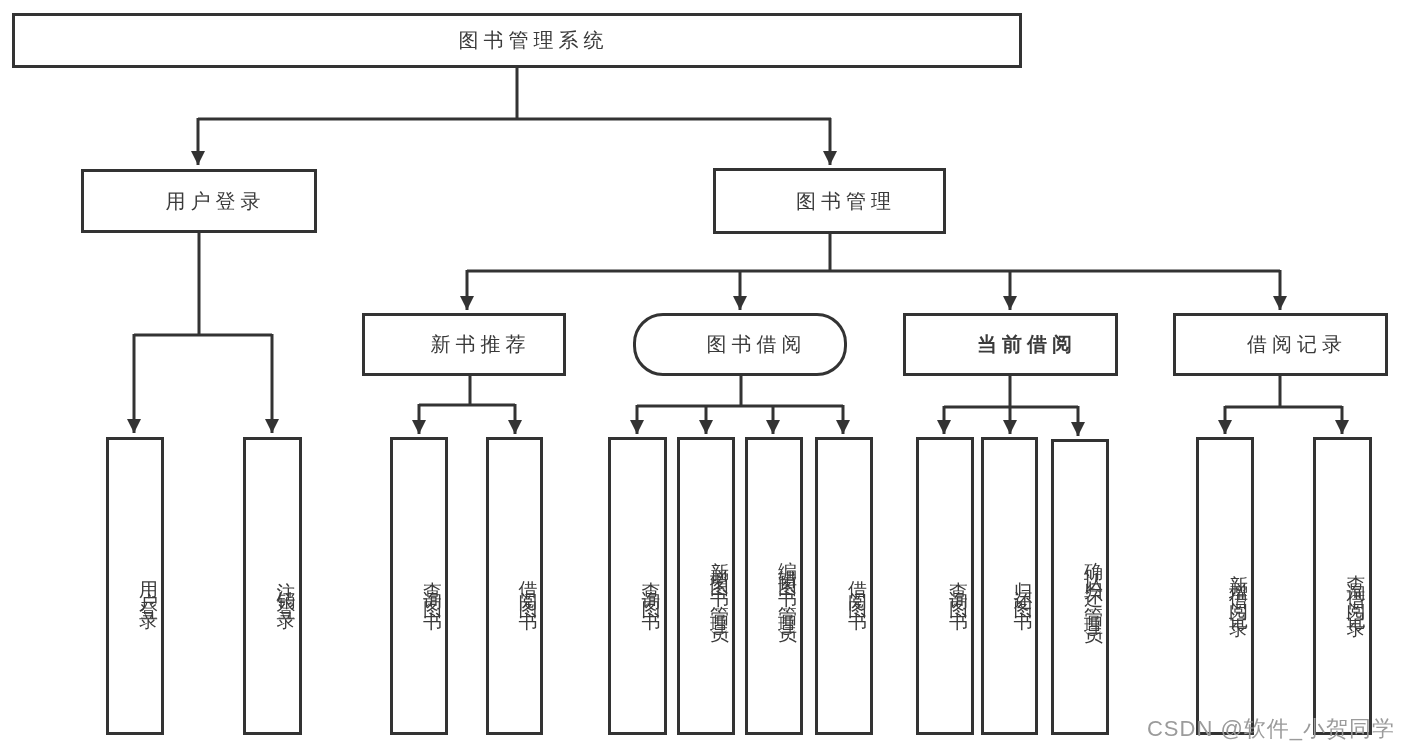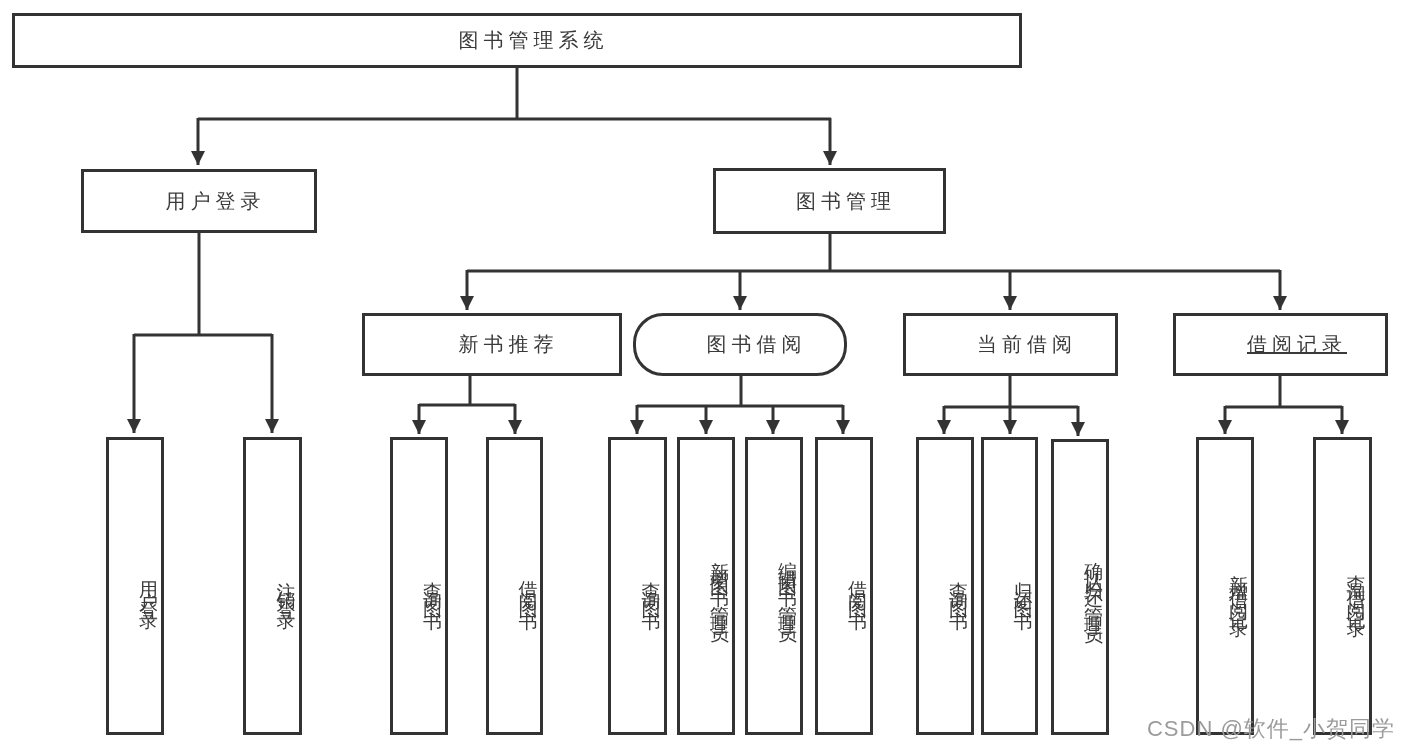--- a/index.html
+++ b/index.html
@@ -109,24 +109,24 @@
     <path class="wire" d="M1280,376 L1280,407 M1225,407 L1342,407"></path>
     <path class="wire" d="M1225,406 L1225,434" marker-end="url(#arrow)"></path>
     <path class="wire" d="M1342,406 L1342,434" marker-end="url(#arrow)"></path>
   </svg>
 
   <div class="node hnode" style="left:12px;top:13px;width:1010px;height:55px;">图书管理系统</div>
 
   <div class="node hnode" style="left:81px;top:169px;width:236px;height:64px;">用户登录</div>
   <div class="node hnode" style="left:713px;top:168px;width:233px;height:66px;font-family:Liberation Mono, monospace;">图书管理</div>
 
-  <div class="node hnode" style="left:362px;top:313px;width:260px;height:63px;">新书推荐</div>
+  <div class="node hnode" style="left:362px;top:313px;width:204px;height:63px;">新书推荐</div>
   <div class="node hnode" style="left:633px;top:313px;width:214px;height:63px;border-radius:30px;">图书借阅</div>
-  <div class="node hnode" style="left:903px;top:313px;width:215px;height:63px;">当前借阅</div>
-  <div class="node hnode" style="left:1173px;top:313px;width:215px;height:63px;text-decoration:underline;">借阅记录</div>
+  <div class="node hnode" style="left:903px;top:313px;width:215px;height:63px;font-weight:bold;">当前借阅</div>
+  <div class="node hnode" style="left:1173px;top:313px;width:215px;height:63px;">借阅记录</div>
 
   <div class="node vnode" style="left:106px;top:437px;width:58px;height:298px;">
     <span>用户登录</span>
   </div>
   <div class="node vnode" style="left:243px;top:437px;width:59px;height:298px;">
     <span>注销登录</span>
   </div>
 
   <div class="node vnode" style="left:390px;top:437px;width:58px;height:298px;">
     <span>查询图书</span>

